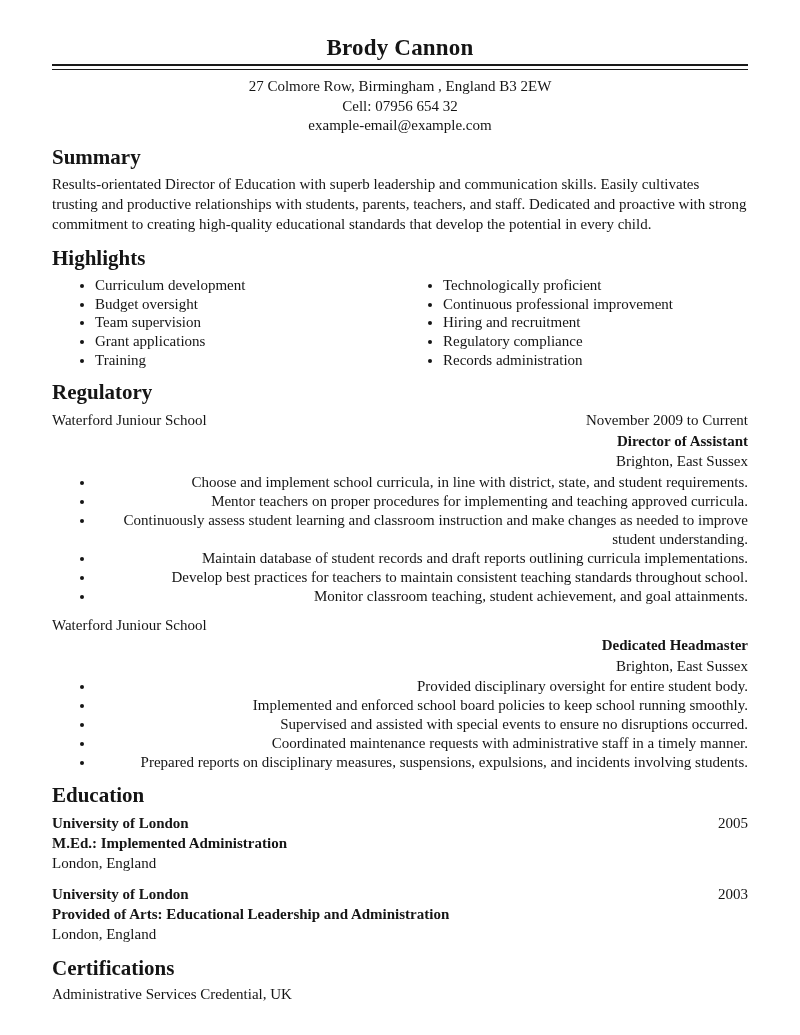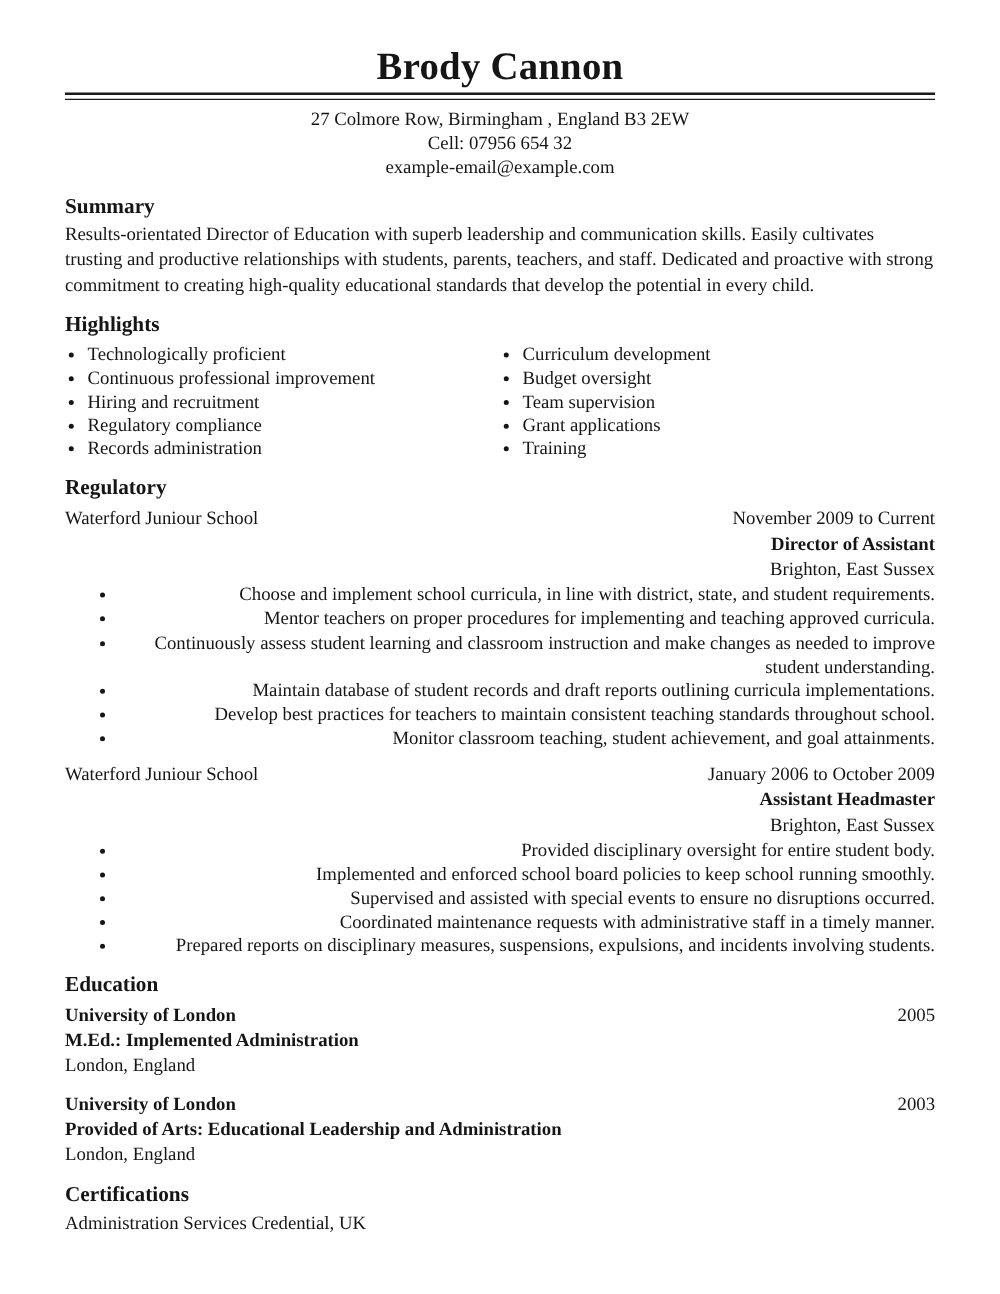--- a/index.html
+++ b/index.html
@@ -15,39 +15,39 @@
     width: 800px;
     height: 1035px;
     padding: 35px 52px 0 52px;
     font-size: 15px;
     line-height: 1.36;
   }
   
   .candidate-name {
     margin: 0;
     text-align: center;
-    font-size: 31px;
+    font-size: 23px;
     font-weight: bold;
     line-height: 1.15;
     letter-spacing: 0.2px;
   }
   .double-rule {
     height: 3px;
     border-top: 2.5px solid #1a1a1a;
     border-bottom: 1.5px solid #1a1a1a;
     margin: 3px 0 7px 0;
   }
   .contact-block {
     text-align: center;
     line-height: 1.22;
   }
   .contact-block div { margin: 0 0 1px 0; text-align: center; }
   
   .section-heading {
-    font-size: 17px;
+    font-size: 21px;
     font-weight: bold;
     margin: 11px 0 3px 0;
     line-height: 1.2;
   }
   .summary-text { margin: 0; }
   
   .highlights-columns { display: flex; }
   .hl-list {
     margin: 2px 0 0 0;
     padding-left: 43px;
@@ -95,33 +95,33 @@
   </div>
 
   <div>
     <div class="section-heading">Summary</div>
     <p class="summary-text">Results-orientated Director of Education with superb leadership and communication skills. Easily cultivates trusting and productive relationships with students, parents, teachers, and staff. Dedicated and proactive with strong commitment to creating high-quality educational standards that develop the potential in every child.</p>
   </div>
 
   <div>
     <div class="section-heading">Highlights</div>
     <div class="highlights-columns">
+      <ul class="hl-list left">
+        <li>Curriculum development</li>
+        <li>Budget oversight</li>
+        <li>Team supervision</li>
+        <li>Grant applications</li>
+        <li>Training</li>
+      </ul>
       <ul class="hl-list right">
         <li>Technologically proficient</li>
         <li>Continuous professional improvement</li>
         <li>Hiring and recruitment</li>
         <li>Regulatory compliance</li>
         <li>Records administration</li>
-      </ul>
-      <ul class="hl-list left">
-        <li>Curriculum development</li>
-        <li>Budget oversight</li>
-        <li>Team supervision</li>
-        <li>Grant applications</li>
-        <li>Training</li>
       </ul>
     </div>
   </div>
 
   <div>
     <div class="section-heading">Regulatory</div>
 
     <div class="job-entry">
       <div class="job-row">
         <span class="job-company">Waterford Juniour School</span>
@@ -135,23 +135,22 @@
         <li>Continuously assess student learning and classroom instruction and make changes as needed to improve student understanding.</li>
         <li>Maintain database of student records and draft reports outlining curricula implementations.</li>
         <li>Develop best practices for teachers to maintain consistent teaching standards throughout school.</li>
         <li>Monitor classroom teaching, student achievement, and goal attainments.</li>
       </ul>
     </div>
 
     <div class="job-entry">
       <div class="job-row">
         <span class="job-company">Waterford Juniour School</span>
-        <span class="job-dates">January 2006 to October 2009</span>
       </div>
-      <div class="job-title">Assistant Headmaster</div>
+      <div class="job-title">Dedicated Headmaster</div>
       <div class="job-location">Brighton, East Sussex</div>
       <ul class="duty-list">
         <li>Provided disciplinary oversight for entire student body.</li>
         <li>Implemented and enforced school board policies to keep school running smoothly.</li>
         <li>Supervised and assisted with special events to ensure no disruptions occurred.</li>
         <li>Coordinated maintenance requests with administrative staff in a timely manner.</li>
         <li>Prepared reports on disciplinary measures, suspensions, expulsions, and incidents involving students.</li>
       </ul>
     </div>
   </div>
@@ -173,16 +172,16 @@
         <span class="edu-school">University of London</span>
         <span class="edu-year">2003</span>
       </div>
       <div class="edu-degree">Provided of Arts: Educational Leadership and Administration</div>
       <div class="edu-location">London, England</div>
     </div>
   </div>
 
   <div>
     <div class="section-heading">Certifications</div>
-    <p class="certification-text">Administration Services Credential, UK</p>
+    <p class="certification-text">Administrative Services Credential, UK</p>
   </div>
 
 </div>
 
 </body></html>

